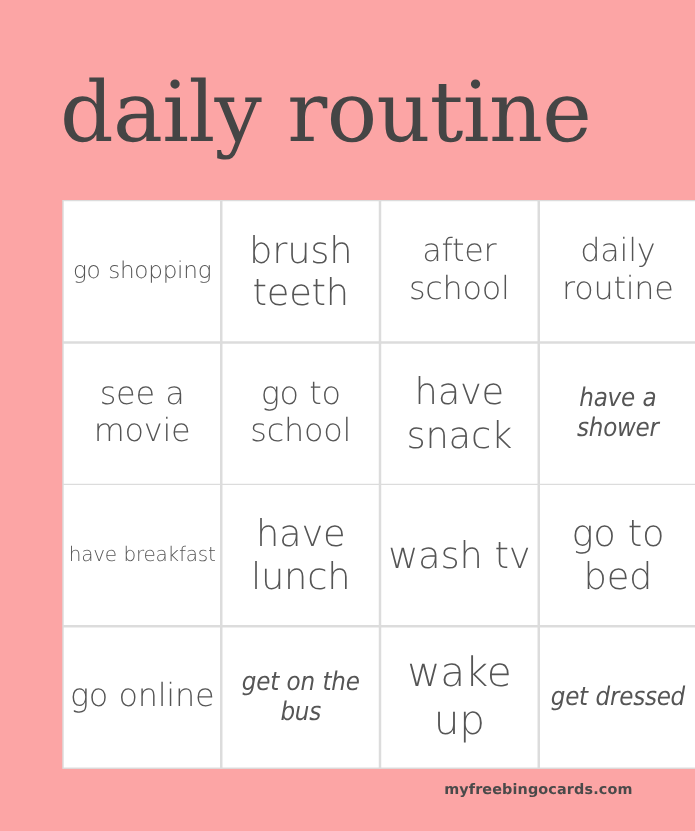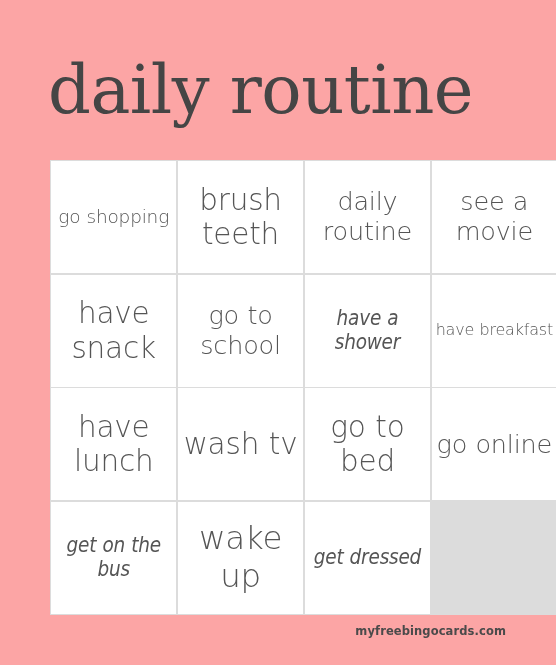--- a/index.html
+++ b/index.html
@@ -109,30 +109,33 @@
   <div id="card-title">daily routine</div>
 
   <div id="bingo-grid">
       <div class="bingo-cell">
         <span class="cell-text fs-s">go shopping</span>
       </div>
       <div class="bingo-cell">
         <span class="cell-text fs-l">brush teeth</span>
       </div>
       <div class="bingo-cell">
+        <span class="cell-text fs-m">after school</span>
+      </div>
+      <div class="bingo-cell">
         <span class="cell-text fs-m">daily routine</span>
       </div>
       <div class="bingo-cell">
         <span class="cell-text fs-m">see a movie</span>
       </div>
       <div class="bingo-cell">
-        <span class="cell-text fs-l">have snack</span>
+        <span class="cell-text fs-m">go to school</span>
       </div>
       <div class="bingo-cell">
-        <span class="cell-text fs-m">go to school</span>
+        <span class="cell-text fs-l">have snack</span>
       </div>
       <div class="bingo-cell">
         <span class="cell-text fs-sm">have a shower</span>
       </div>
       <div class="bingo-cell">
         <span class="cell-text fs-xs">have breakfast</span>
       </div>
       <div class="bingo-cell">
         <span class="cell-text fs-l">have lunch</span>
       </div>

